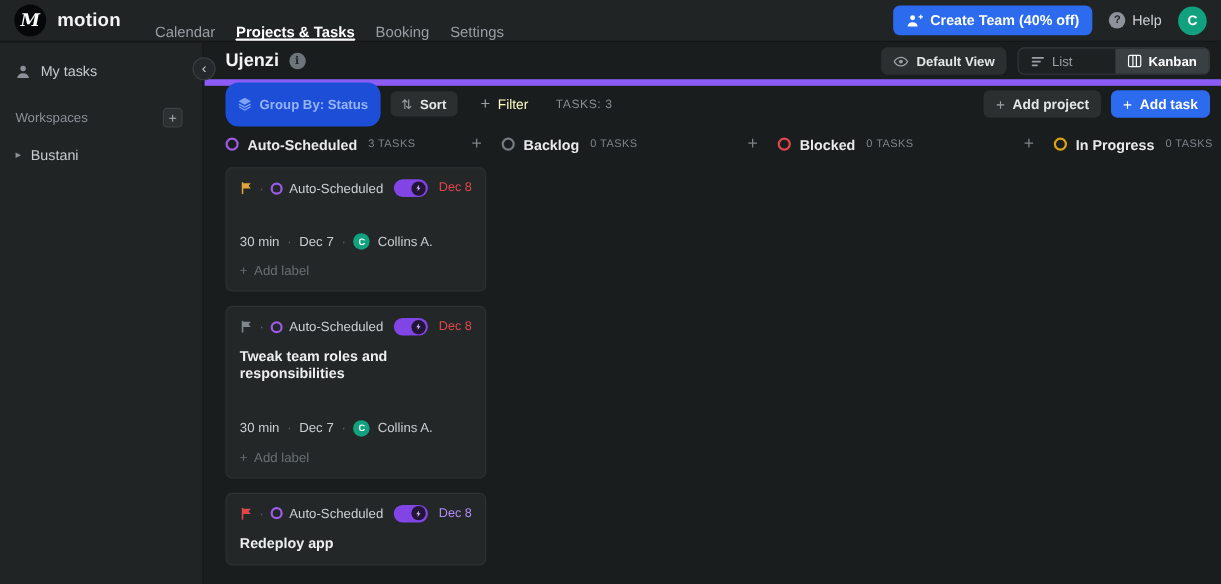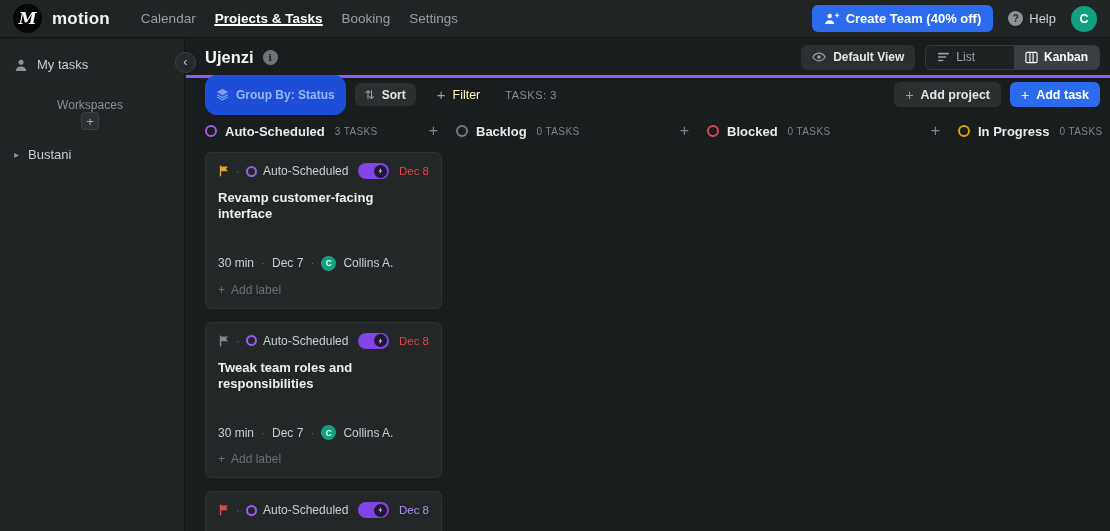--- a/index.html
+++ b/index.html
@@ -9,21 +9,21 @@
   .icon svg{display:block;}
 
   
   .topnav{position:absolute;top:0;left:0;width:1110px;height:38px;
     background:#212425;display:flex;align-items:center;border-bottom:1px solid #131516;}
   .brand{display:flex;align-items:center;gap:10px;padding-left:13px;}
   .logo-circle{width:29px;height:29px;border-radius:50%;background:#060708;
     display:flex;align-items:center;justify-content:center;color:#fff;
     font-family:"DejaVu Serif",serif;font-style:italic;font-weight:bold;font-size:16px;}
   .brand-name{color:#f2f4f5;font-size:17px;font-weight:bold;letter-spacing:.2px;}
-  .nav-items{display:flex;gap:17px;margin-left:30px;height:100%;align-items:center;}
+  .nav-items{display:flex;gap:17px;margin-left:30px;height:100%;align-items:flex-end;}
   .nav-item{display:flex;align-items:center;color:#989ea2;font-size:13.5px;
     position:relative;cursor:pointer;padding:0 1px;}
   .nav-item.active{color:#ffffff;font-weight:bold;}
   .nav-item.active::after{content:"";position:absolute;left:0;right:0;bottom:0;
     height:2px;background:#fff;border-radius:2px;}
   .nav-right{margin-left:auto;display:flex;align-items:center;gap:15px;padding-right:13px;}
   .create-team-btn{height:27px;background:#2c6bed;border-radius:6px;display:flex;
     align-items:center;gap:7px;padding:0 12px;color:#fff;font-size:13px;font-weight:bold;cursor:pointer;}
   .help{display:flex;align-items:center;gap:6px;cursor:pointer;}
   .q-circle{width:15px;height:15px;border-radius:50%;background:#8d9399;color:#212425;
@@ -31,35 +31,35 @@
   .help-label{color:#ced2d4;font-size:13px;}
   .avatar{width:26px;height:26px;border-radius:50%;background:#12a17e;color:#fff;
     font-size:12.5px;font-weight:bold;display:flex;align-items:center;justify-content:center;cursor:pointer;}
 
   
   .sidebar{position:absolute;top:39px;left:0;width:185px;height:492px;
     background:#212425;border-right:1px solid #131516;}
   .sb-mytasks{margin:18px 10px 0 14px;display:flex;align-items:center;gap:9px;
     color:#c8ccce;font-size:13px;cursor:pointer;}
   .sb-mytasks .icon{color:#8b9196;}
-  .sb-section{margin:26px 18px 0 14px;display:flex;align-items:center;justify-content:space-between;flex-direction:column;}
+  .sb-section{margin:26px 18px 0 14px;display:flex;align-items:center;justify-content:space-between;}
   .sb-section-label{color:#8b9196;font-size:12px;}
   .sb-plus-btn{width:18px;height:18px;border-radius:4px;background:#2c3031;border:1px solid #3c4143;
     color:#a6abaf;font-size:13px;line-height:1;display:flex;align-items:center;justify-content:center;cursor:pointer;}
   .sb-workspace{margin:17px 10px 0 14px;display:flex;align-items:center;gap:9px;
     color:#c8ccce;font-size:13px;cursor:pointer;}
   .sb-chevron{color:#8b9196;font-size:10px;}
 
   
   .main{position:absolute;top:39px;left:186px;width:924px;height:492px;background:#1a1d1e;}
   .collapse-btn{position:absolute;top:13px;left:-11px;width:21px;height:21px;border-radius:50%;
     background:#26292b;border:1px solid #3b4043;color:#c6cacc;font-size:13px;line-height:17px;
     text-align:center;cursor:pointer;z-index:5;}
   .page-header{height:39px;display:flex;align-items:center;padding:0 10px 0 19px;
-    border-bottom:3px solid #8b5cf6;}
+    border-bottom:6px solid #8b5cf6;}
   .page-title{color:#f1f3f4;font-size:16.5px;font-weight:bold;}
   .info-circle{width:15px;height:15px;border-radius:50%;background:#6e757a;color:#23262a;
     font-size:10px;font-weight:bold;font-family:"DejaVu Serif",serif;display:flex;
     align-items:center;justify-content:center;margin-left:9px;}
   .header-right{margin-left:auto;display:flex;align-items:center;gap:10px;}
   .default-view-btn{height:25px;background:#2b2f30;border-radius:6px;display:flex;
     align-items:center;gap:7px;padding:0 11px;cursor:pointer;}
   .default-view-btn .icon{color:#9aa0a4;}
   .default-view-btn span.lbl{color:#e4e7e8;font-size:12px;font-weight:bold;}
   .seg{display:flex;height:25px;border:1px solid #34393b;border-radius:6px;
@@ -277,21 +277,20 @@
             <span class="card-status">Auto-Scheduled</span>
             <span class="toggle">
               <span class="knob">
                 <svg width="7" height="8" viewBox="0 0 10 10" fill="currentColor">
                   <path d="M5.8.8L2 5.6h2.4L3.6 9.2 7.6 4.4H5.2z"></path>
                 </svg>
               </span>
             </span>
             <span class="deadline" style="color: rgb(224, 71, 76);">Dec 8</span>
           </div>
-          <div class="card-title">Revamp customer-facing interface</div>
           <div class="card-meta">
             <span class="meta-txt">30 min</span>
             <span class="sep-dot">·</span>
             <span class="meta-txt">Dec 7</span>
             <span class="sep-dot">·</span>
             <span class="mini-avatar">C</span>
             <span class="meta-txt">Collins A.</span>
           </div>
           <div class="add-label">
             <span>+</span>

